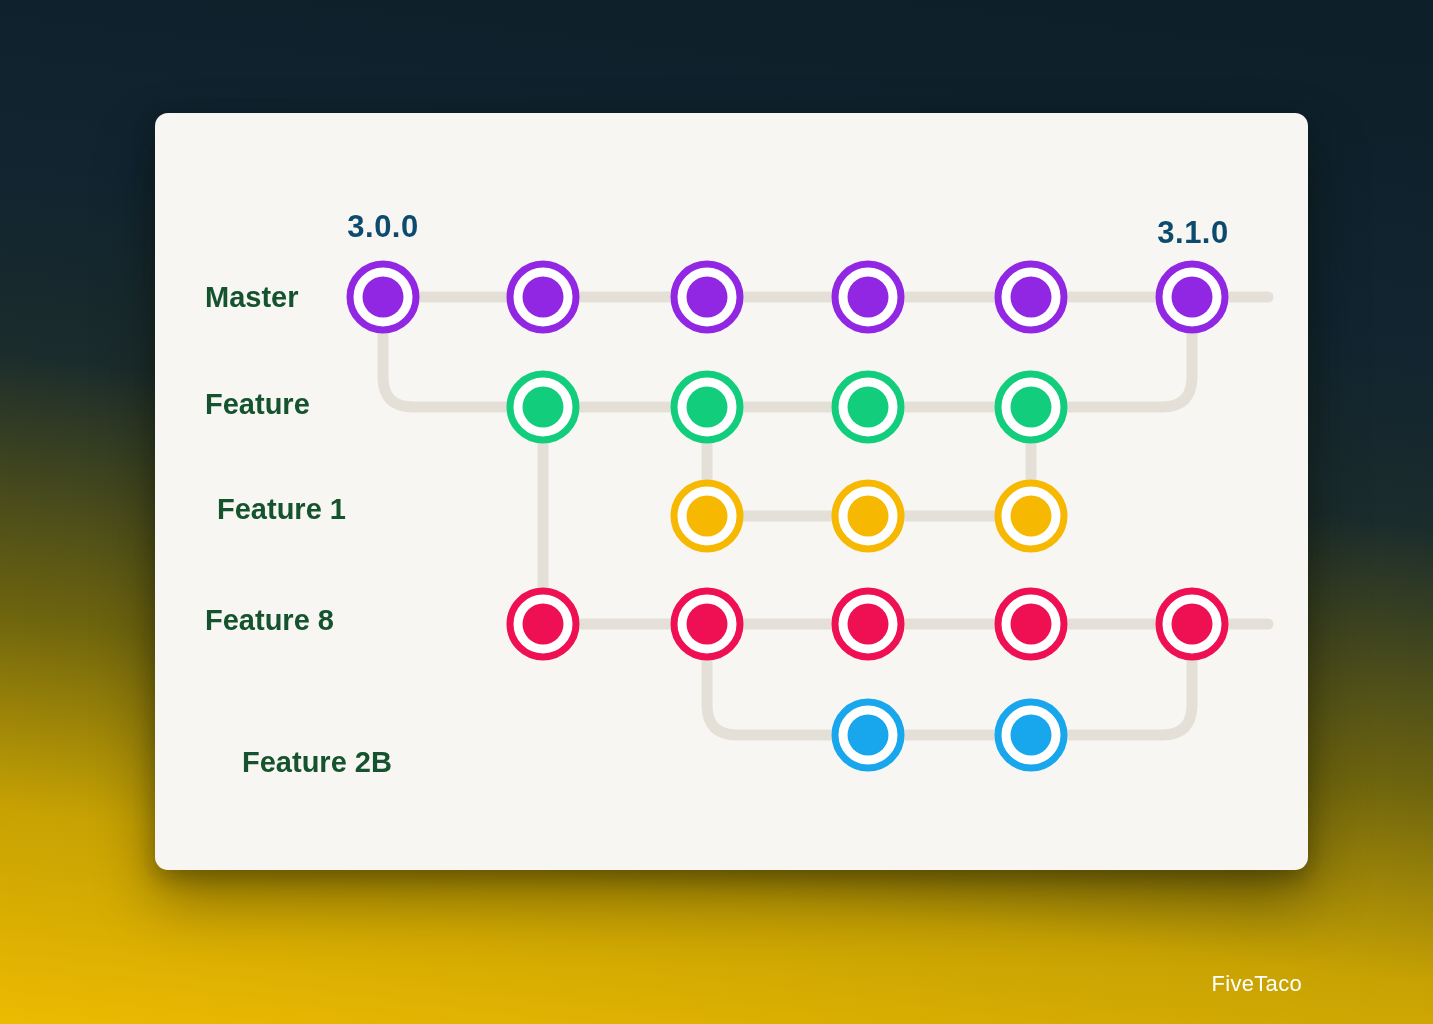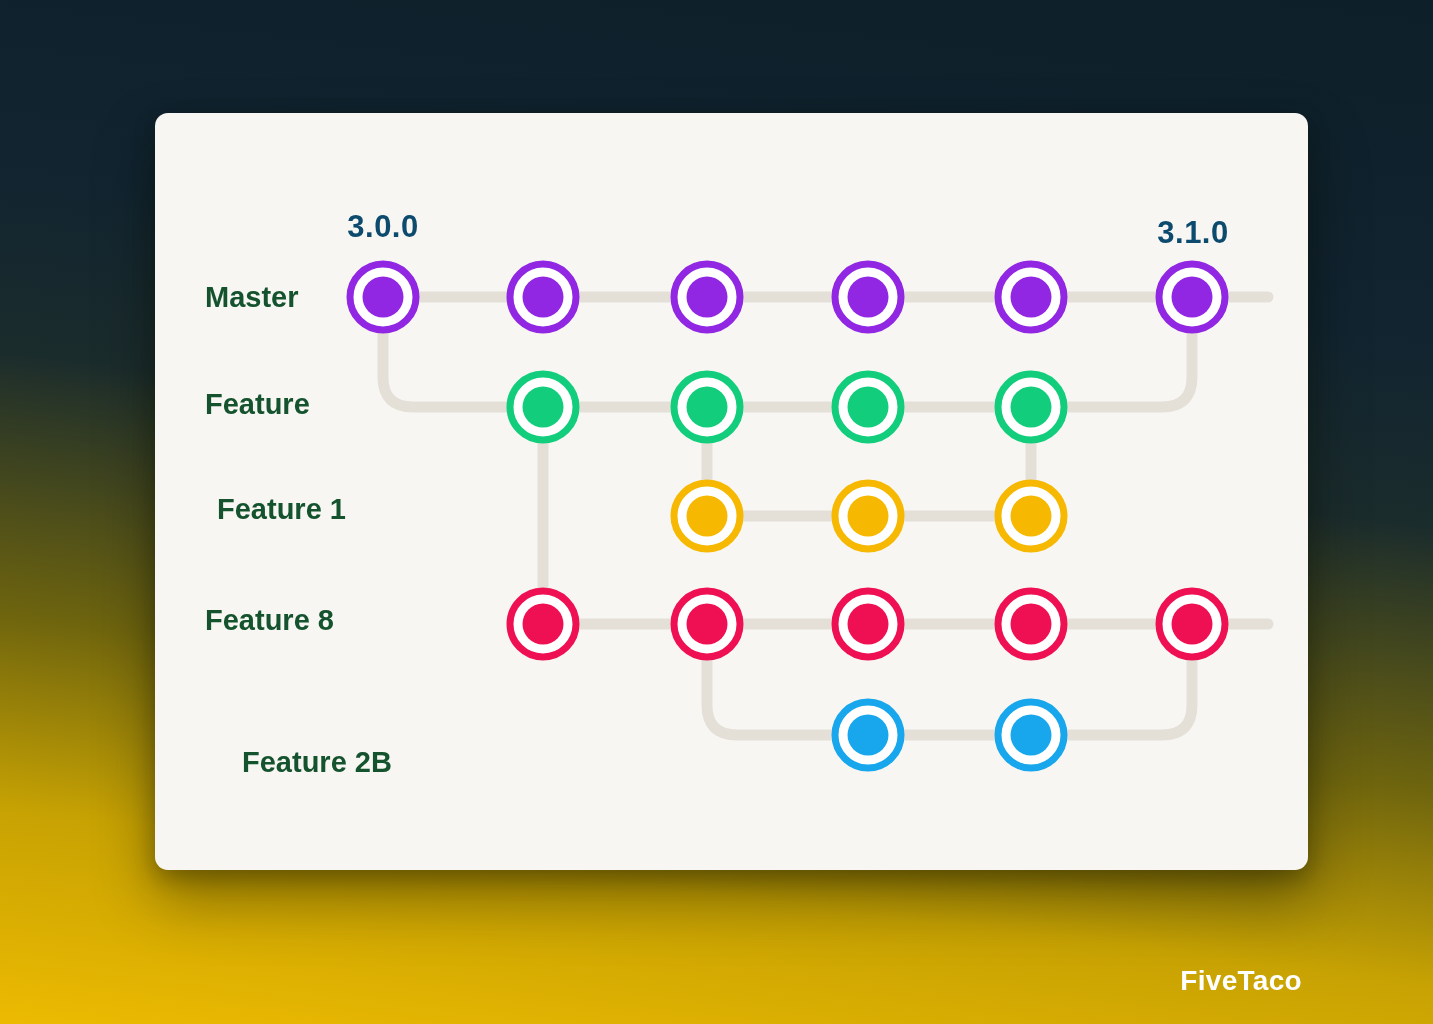--- a/index.html
+++ b/index.html
@@ -39,21 +39,21 @@
     font-size:29px; font-weight:700; color:#14532d; line-height:36px;
     white-space:nowrap;
   }
   .bl-0 { top:279px; }
   .bl-1 { top:386px; }
   .bl-2 { top:491px;margin-left:12px; }
   .bl-3 { top:602px; }
   .bl-4 { top:744px;margin-left:37px; }
   .brand {
     position:absolute; right:131px; bottom:27px; z-index:3;
-    font-size:28px; font-weight:700; color:#ffffff; letter-spacing:0.3px;
+    font-size:22px; font-weight:400; color:#ffffff; letter-spacing:0.3px;
   }
 </style>
 </head>
 <body>
 
 <div class="stage">
 
   <div class="card"></div>
 
   <svg class="graph" id="graph" viewBox="0 0 1433 1024">

